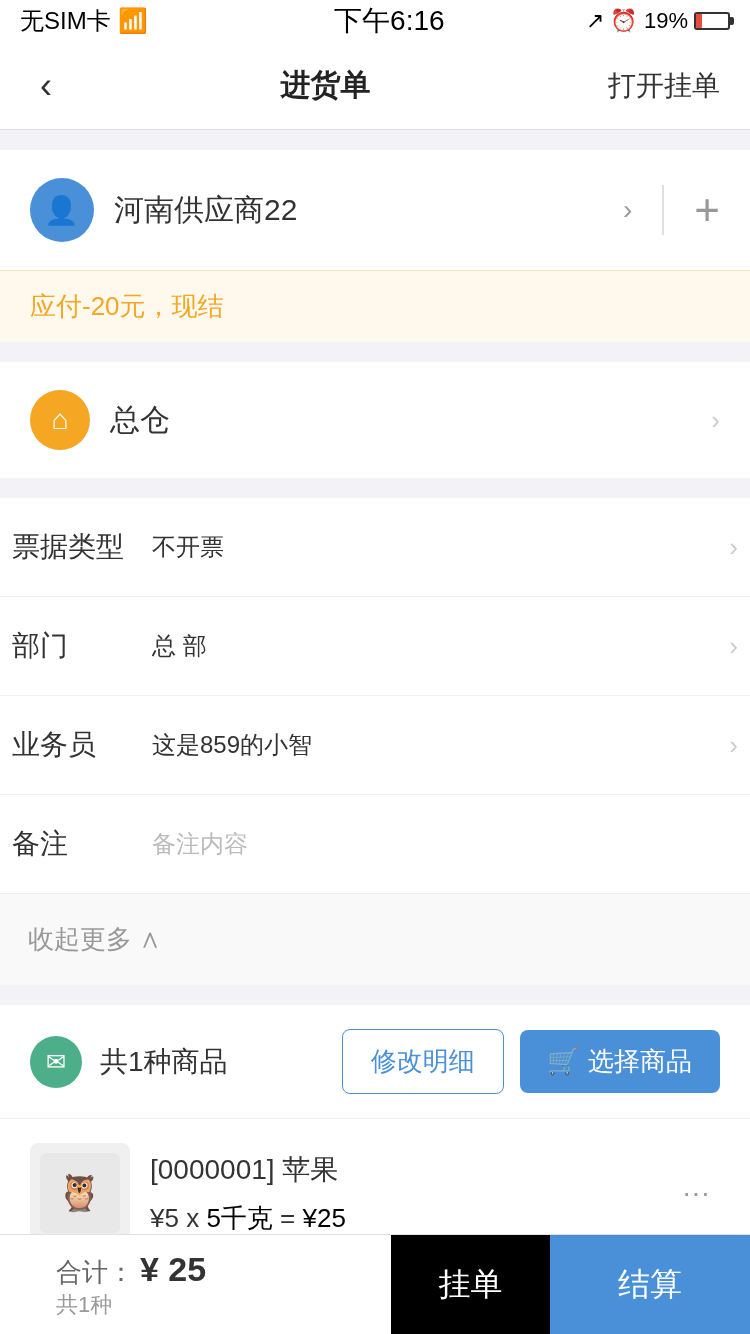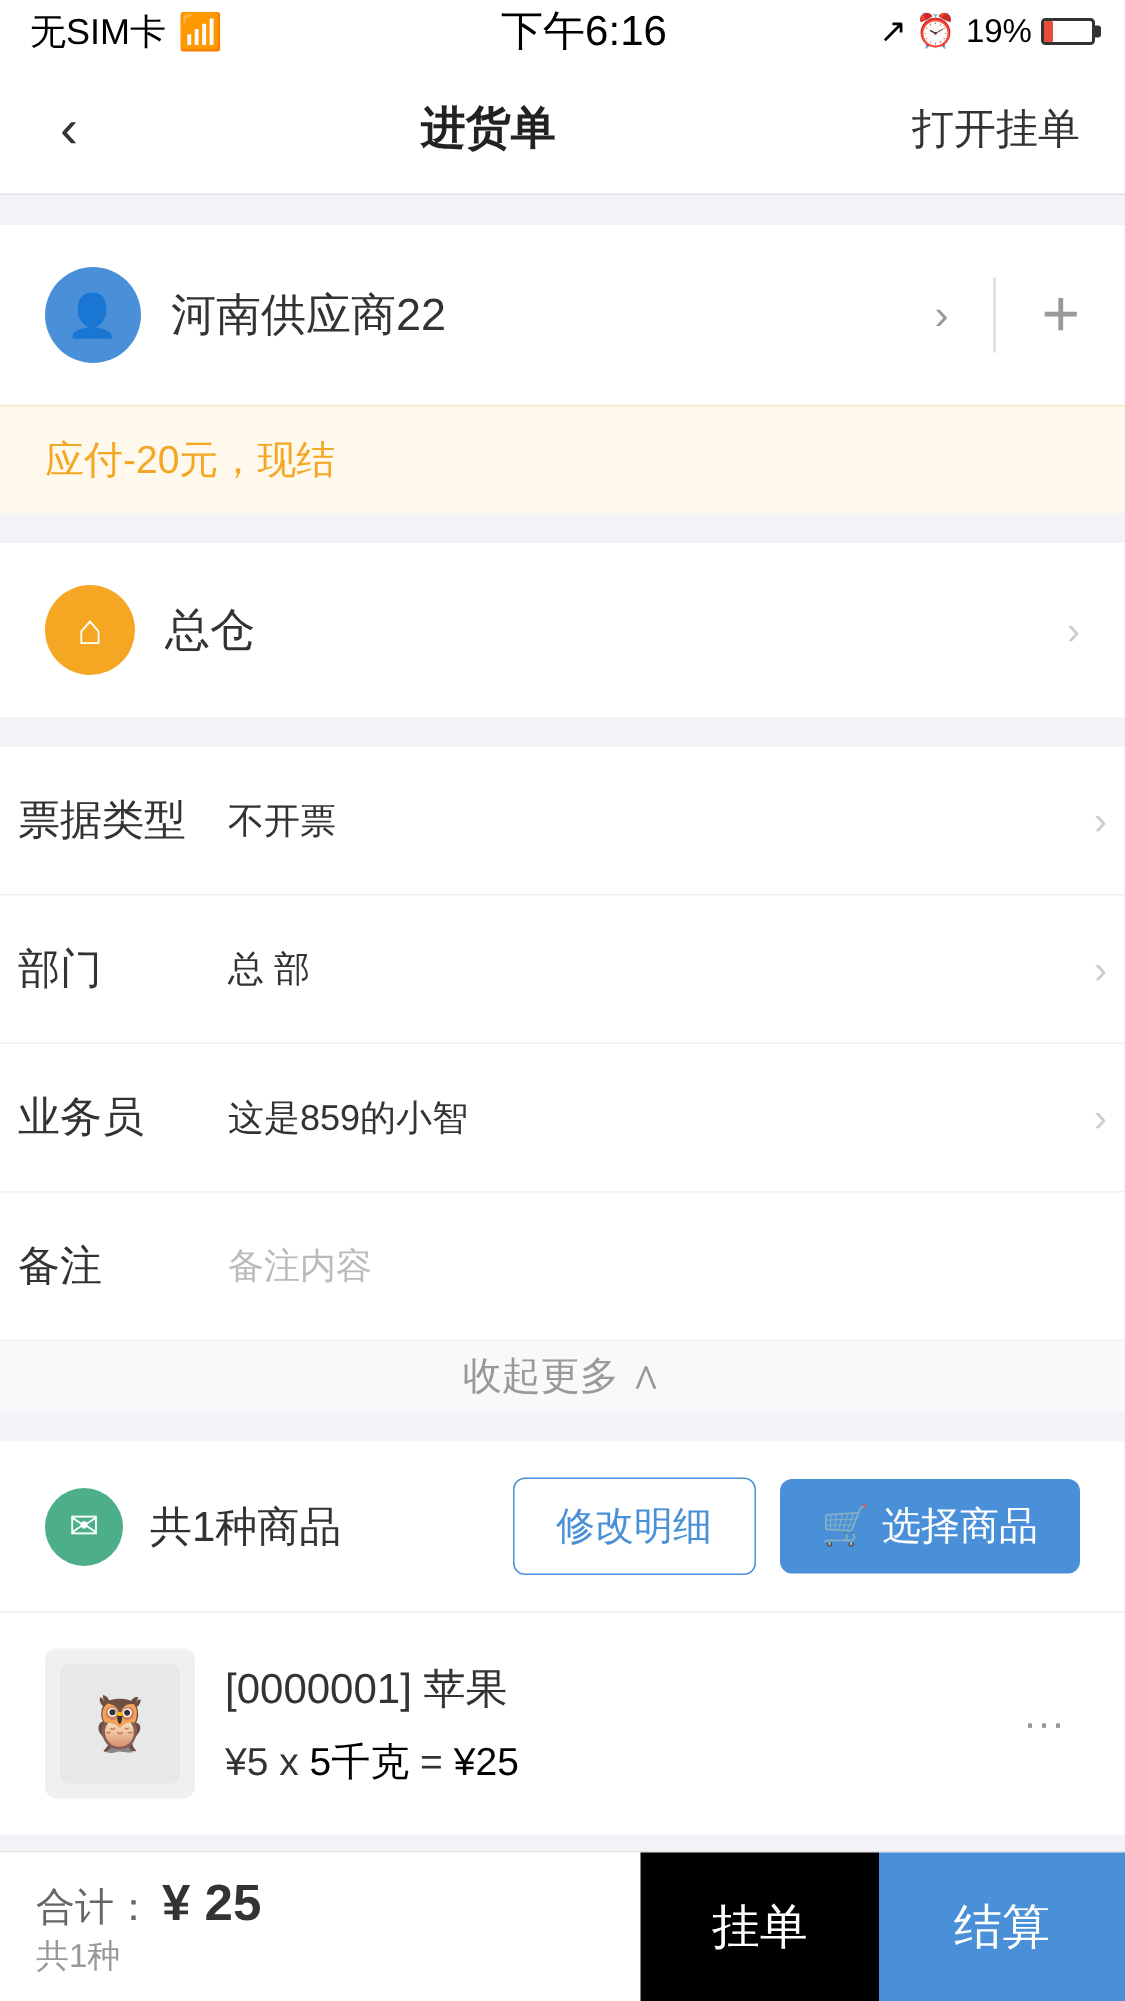--- a/index.html
+++ b/index.html
@@ -174,22 +174,21 @@
       color: #333;
     }
     .warehouse-arrow {
       font-size: 26px;
       color: #ccc;
     }
 
     
     .collapse-row {
       background: #f9f9f9;
-      padding: 6px;
-      text-align: center;
+      padding: 28px;
       font-size: 26px;
       color: #999;
       border-top: 1px solid #efefef;
       cursor: pointer;
     }
 
     
     .product-header {
       display: flex;
       align-items: center;
@@ -272,20 +271,21 @@
     
     .bottom-bar {
       position: fixed;
       bottom: 0;
       width: 750px;
       height: 100px;
       display: flex;
       align-items: stretch;
       background: #fff;
       border-top: 1px solid #e0e0e0;
+      padding-left: 32px;
     }
     .bottom-total {
       flex: 1;
       display: flex;
       flex-direction: column;
       justify-content: center;
       padding: 0 24px;
       background: #fff;
     }
     .total-label {
@@ -304,21 +304,21 @@
     .btn-hang {
       width: 159px;
       background: #000000;
       color: #fff;
       display: flex; align-items: center; justify-content: center;
       font-size: 32px;
       cursor: pointer;
       border: none;
     }
     .btn-settle {
-      width: 164px;
+      width: 200px;
       background: #4A90D9;
       color: #fff;
       display: flex; align-items: center; justify-content: center;
       font-size: 32px;
       cursor: pointer;
       border: none;
     }
   </style>
 </head>
 <body>

